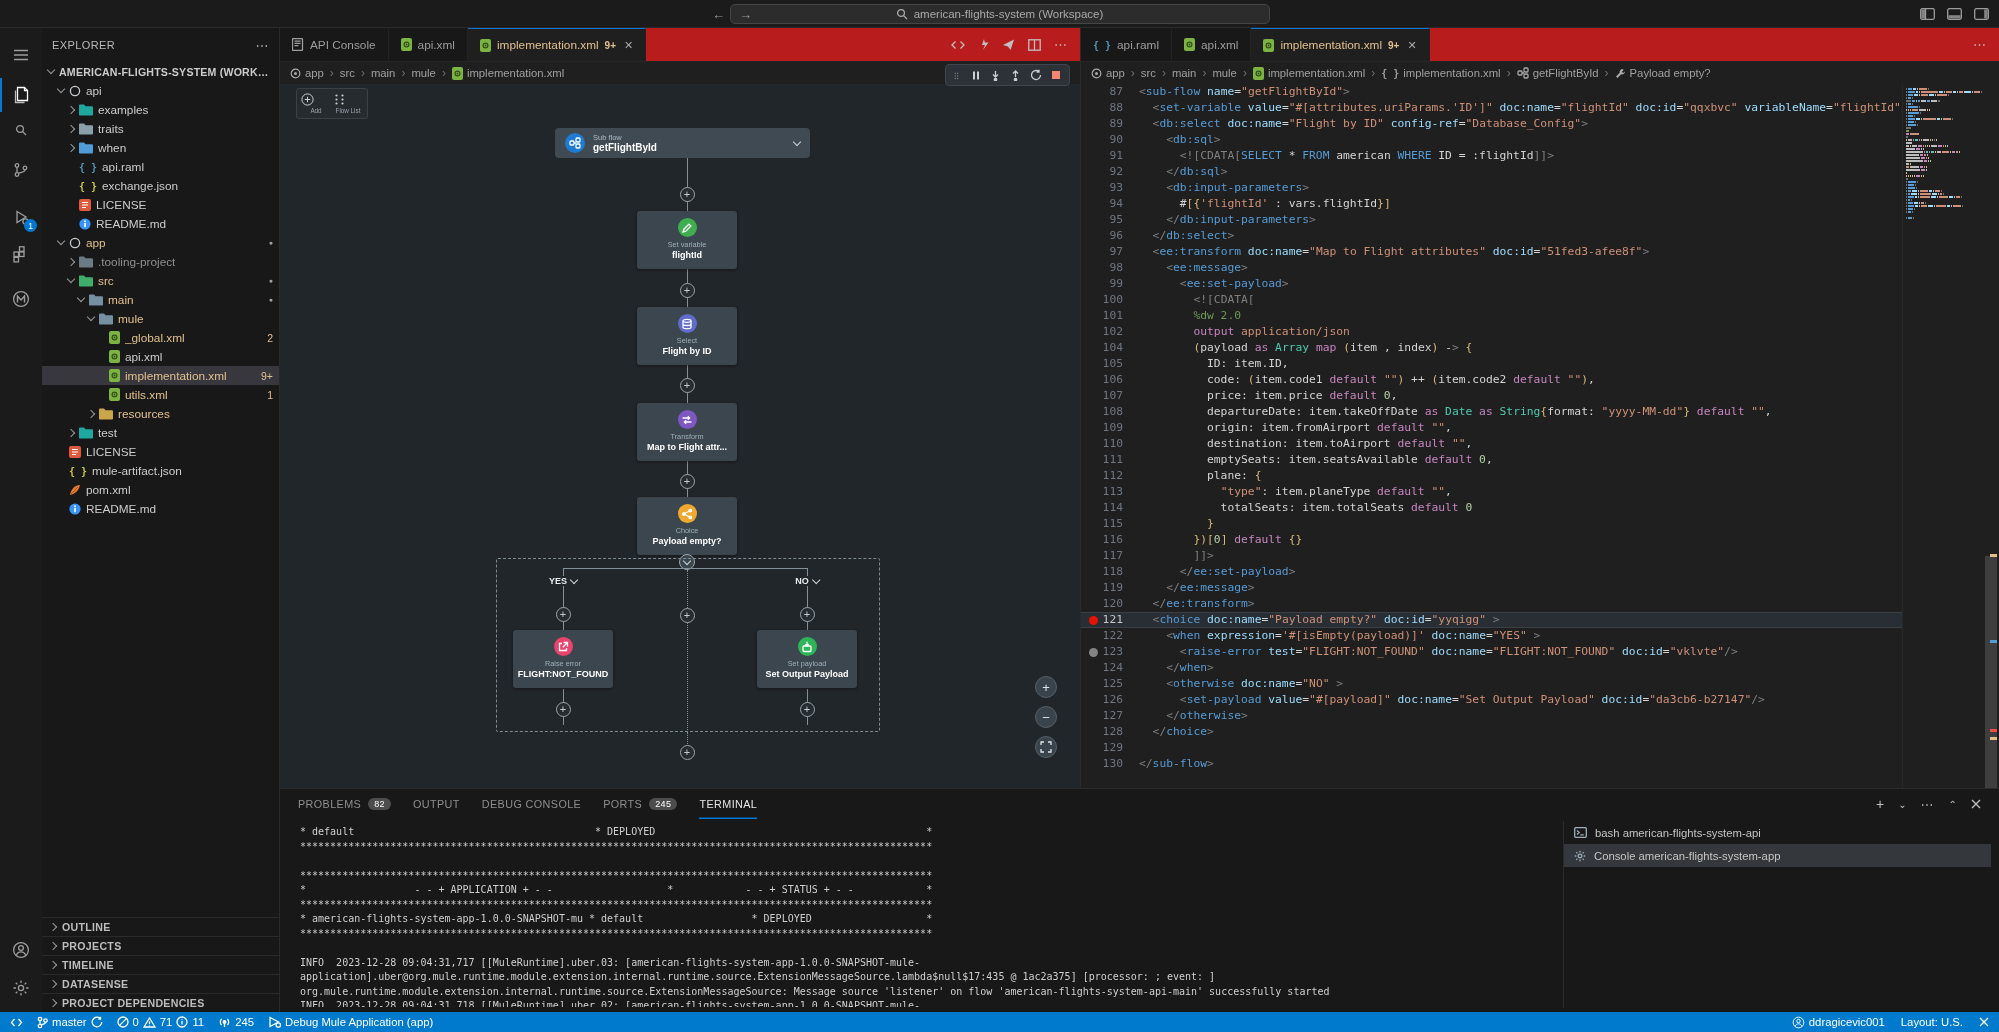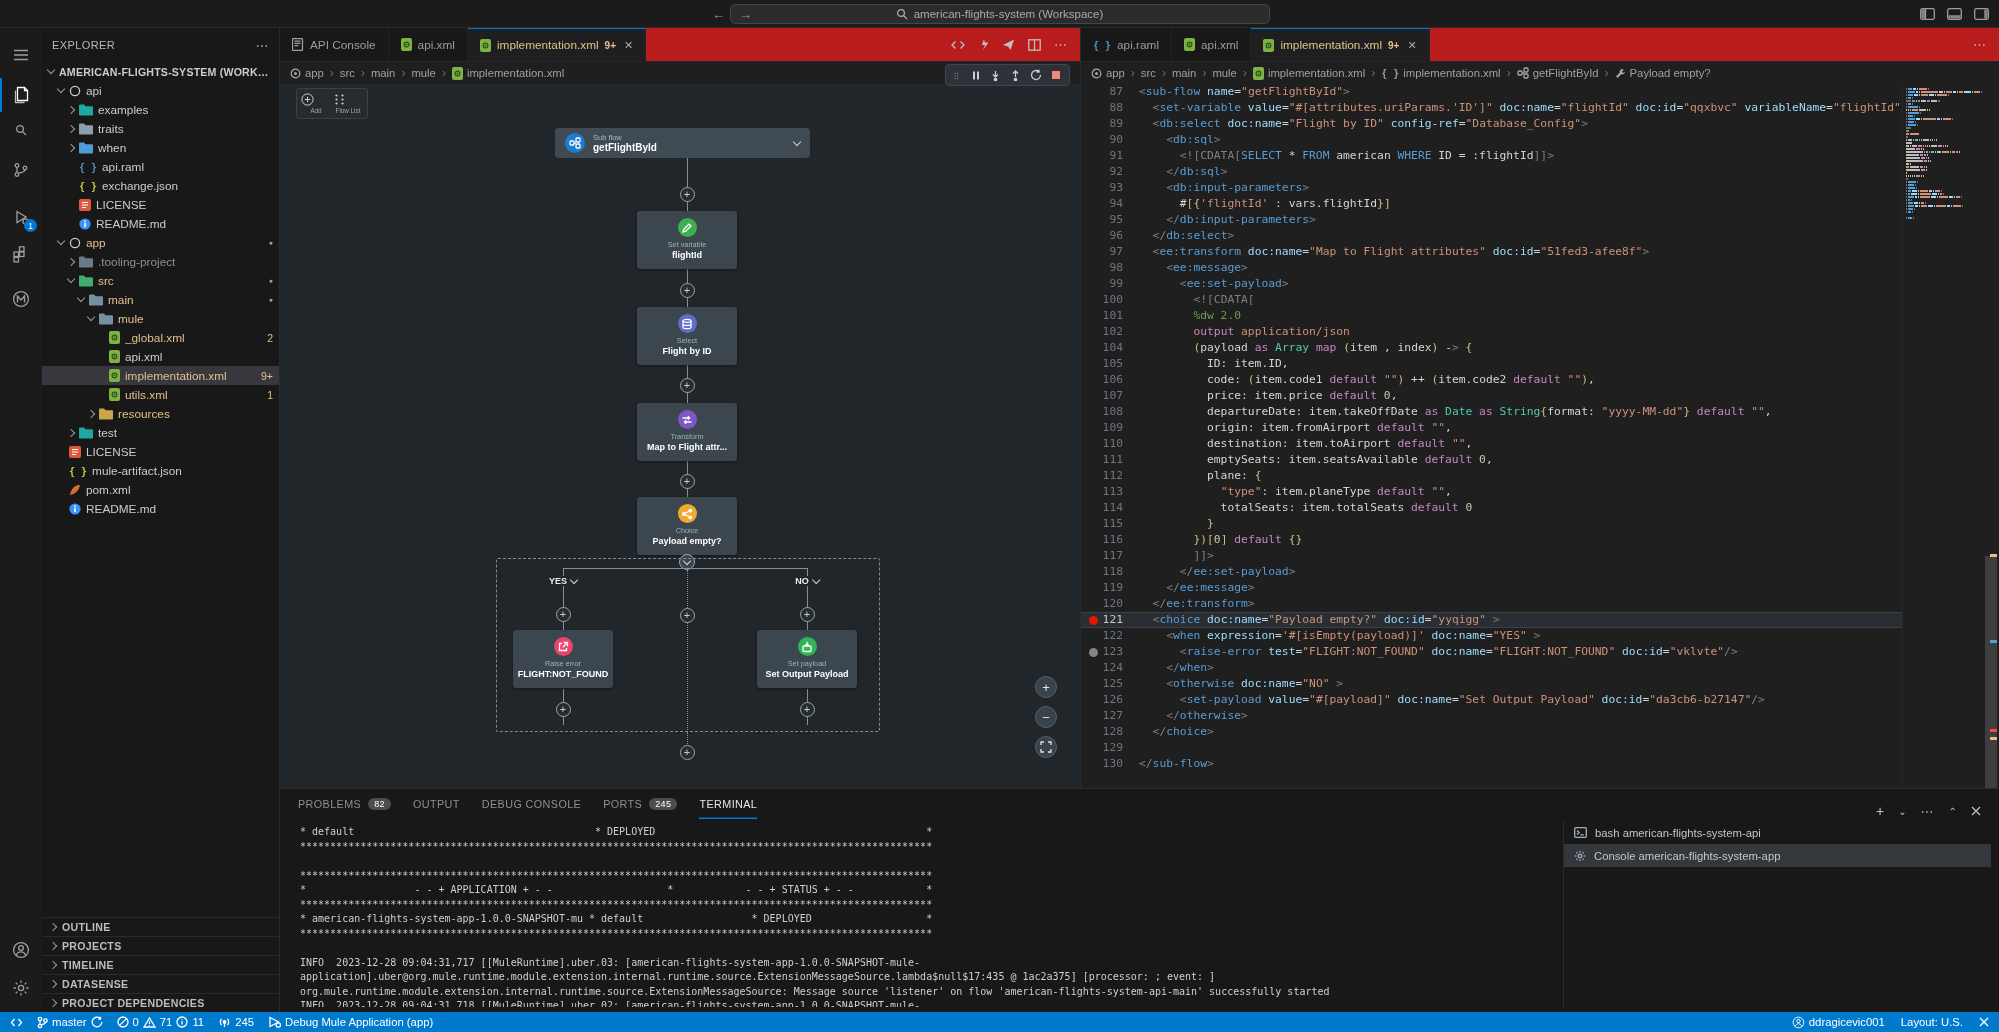--- a/index.html
+++ b/index.html
@@ -79,21 +79,21 @@
   .code-row i{font-style:normal}
   .code-text{color:#d4d4d4}
   .minimap{position:absolute;top:56px;width:80px;bottom:0;background:#1f1f1f;border-left:1px solid #282828;padding-top:4px;cursor:pointer}
   .mm-row{height:3px;display:flex;gap:1px;padding-left:3px}
   .mm-row i{height:2px;display:block}
   .vscroll{position:absolute;top:56px;width:16px;bottom:0;background:#1f1f1f}
   .vthumb{position:absolute;left:2px;width:12px;background:rgba(121,121,121,.35);cursor:pointer}
   .ruler-mark{position:absolute;right:2px;width:7px;height:3px}
   
   .panel{position:absolute;left:280px;top:788px;width:1719px;height:224px;background:#181818;border-top:1px solid #2b2b2b}
-  .panel-tabs{height:30px;display:flex;align-items:flex-end;gap:22px;padding:0 18px;position:relative}
+  .panel-tabs{height:30px;display:flex;align-items:center;gap:22px;padding:0 18px;position:relative}
   .ptab{display:flex;align-items:center;gap:7px;font-size:10.8px;letter-spacing:.4px;color:#8f8f8f;height:100%;cursor:pointer}
   .ptab.active{color:#e7e7e7;box-shadow:inset 0 -1.5px 0 #0078d4}
   .pbadge{background:#4d4d4d;color:#fff;font-size:9px;border-radius:8px;padding:1px 6px}
   .panel-actions{margin-left:auto;display:flex;gap:14px;color:#c0c0c0;font-size:12px;align-items:center}
   .term{position:absolute;left:20px;top:36px;width:1250px;height:182px;font-family:"DejaVu Sans Mono",monospace;font-size:10px;line-height:14.5px;color:#cfcfcf;white-space:pre-wrap;overflow-wrap:anywhere;overflow:hidden;cursor:text}
   .term-list{position:absolute;right:8px;top:32px;width:428px;bottom:4px;border-left:1px solid #2b2b2b}
   .tl-row{height:23px;display:flex;align-items:center;gap:8px;padding:0 10px;font-size:11.3px;color:#c5c5c5;cursor:pointer;white-space:nowrap}
   .tl-row.selected{background:#34373c}
   
   .statusbar{position:absolute;left:0;top:1012px;width:1999px;height:20px;background:#007acc;color:#ffffff;display:flex;align-items:center;font-size:11.3px;padding:0 10px}

